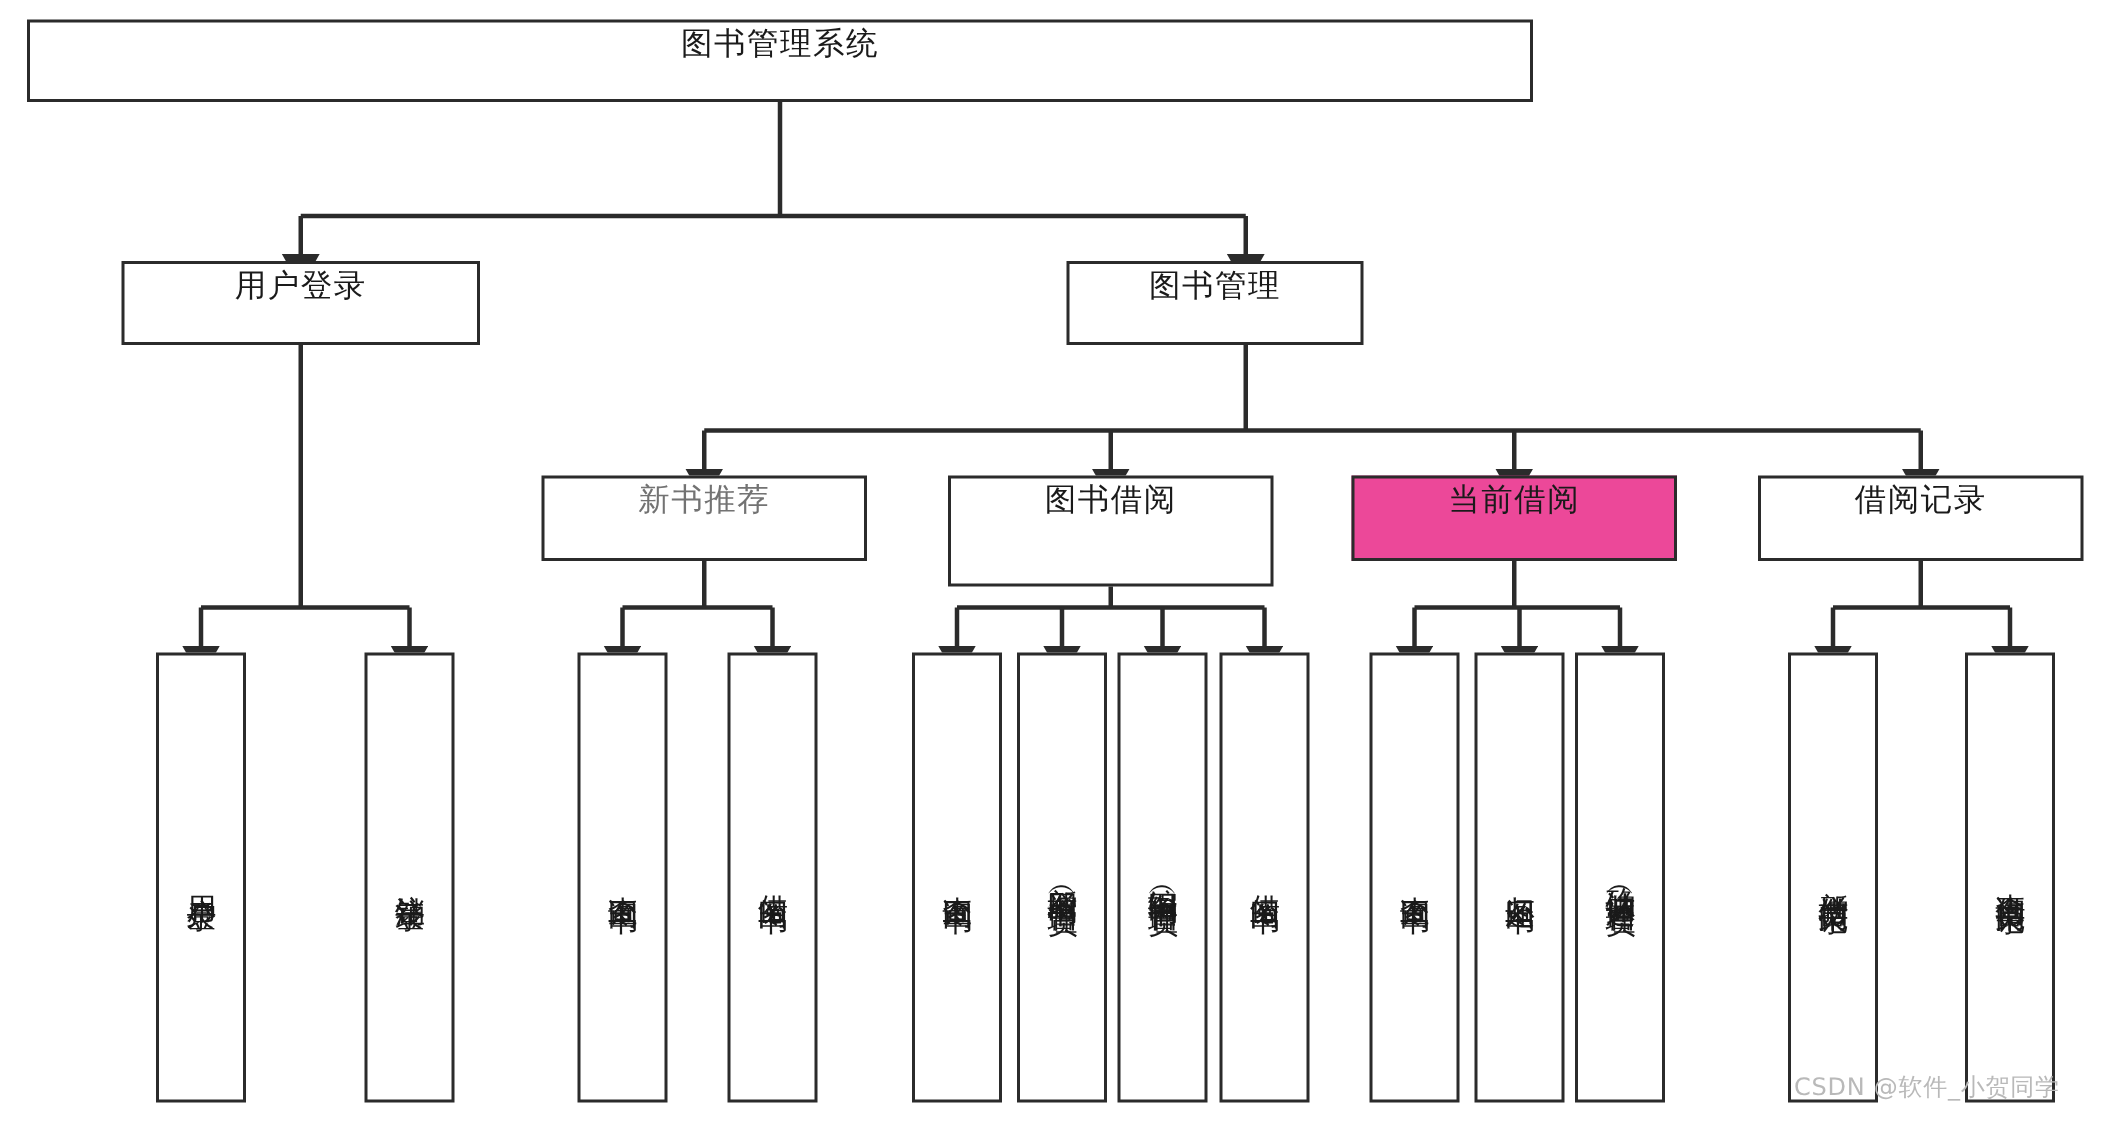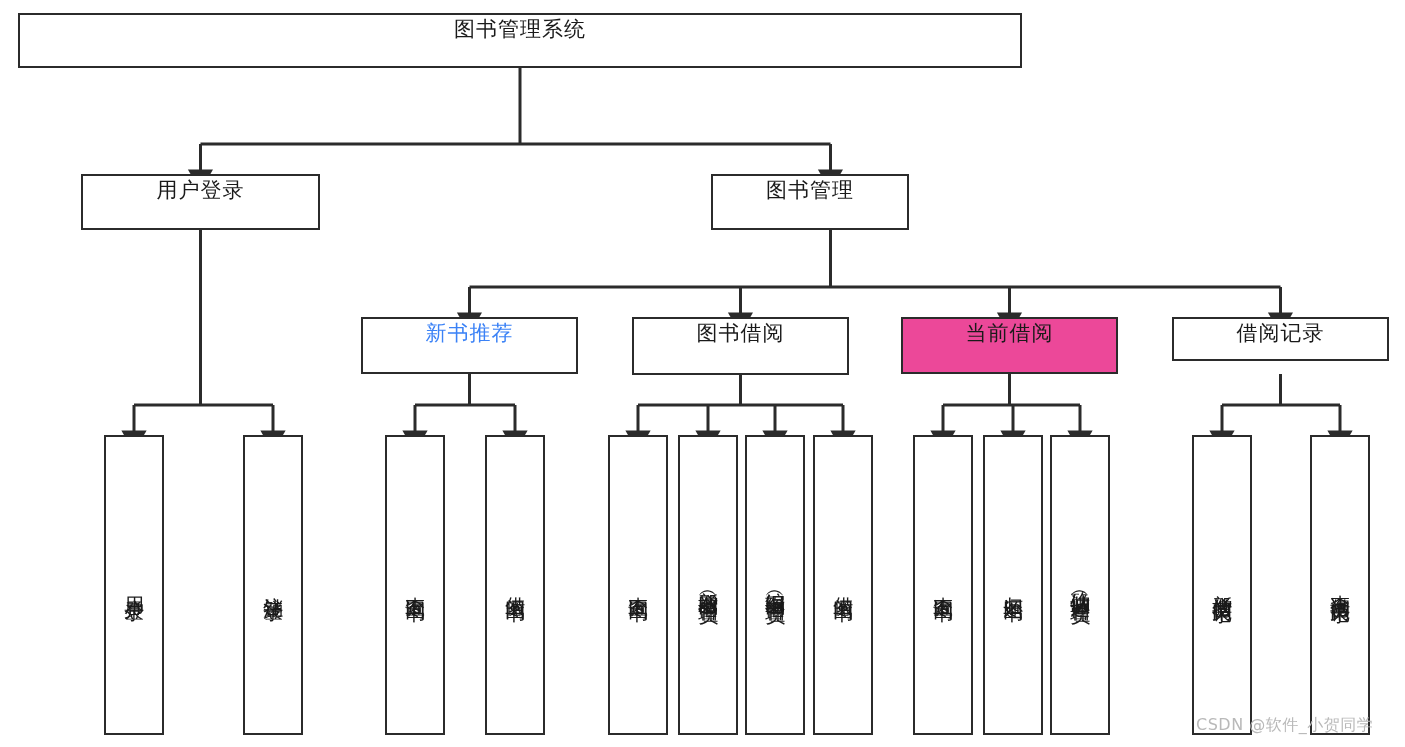--- a/index.html
+++ b/index.html
@@ -109,29 +109,29 @@
       <div class="node horiz" style="left: 18px; top: 13px; width: 1004px; height: 55px; border-color: rgb(43, 43, 43); background: rgb(255, 255, 255);">
         <span style="color: rgb(26, 26, 26);">图书管理系统</span>
       </div>
       <div class="node horiz" style="left: 81px; top: 174px; width: 239px; height: 56px; border-color: rgb(43, 43, 43); background: rgb(255, 255, 255);">
         <span style="color: rgb(26, 26, 26);">用户登录</span>
       </div>
       <div class="node horiz" style="left: 711px; top: 174px; width: 198px; height: 56px; border-color: rgb(43, 43, 43); background: rgb(255, 255, 255);">
         <span style="color: rgb(26, 26, 26);">图书管理</span>
       </div>
       <div class="node horiz" style="left: 361px; top: 317px; width: 217px; height: 57px; border-color: rgb(43, 43, 43); background: rgb(255, 255, 255);">
-        <span style="color: #3b82f6;">新书推荐</span>
+        <span style="color: #737373;">新书推荐</span>
       </div>
-      <div class="node horiz" style="left: 632px; top: 317px; width: 217px; height: 58px; border-color: rgb(43, 43, 43); background: rgb(255, 255, 255);">
+      <div class="node horiz" style="left: 632px; top: 317px; width: 217px; height: 74px; border-color: rgb(43, 43, 43); background: rgb(255, 255, 255);">
         <span style="color: rgb(26, 26, 26);">图书借阅</span>
       </div>
       <div class="node horiz" style="left: 901px; top: 317px; width: 217px; height: 57px; border-color: rgb(43, 43, 43); background: #ec4899;">
         <span style="color: rgb(26, 26, 26);">当前借阅</span>
       </div>
-      <div class="node horiz" style="left: 1172px; top: 317px; width: 217px; height: 44px; border-color: rgb(43, 43, 43); background: rgb(255, 255, 255);">
+      <div class="node horiz" style="left: 1172px; top: 317px; width: 217px; height: 57px; border-color: rgb(43, 43, 43); background: rgb(255, 255, 255);">
         <span style="color: rgb(26, 26, 26);">借阅记录</span>
       </div>
       <div class="node vert" style="left: 104px; top: 435px; width: 60px; height: 300px; border-color: rgb(43, 43, 43); background: rgb(255, 255, 255);">
         <span class="vlabel" style="color: rgb(26, 26, 26);">用户登录</span>
       </div>
       <div class="node vert" style="left: 243px; top: 435px; width: 60px; height: 300px; border-color: rgb(43, 43, 43); background: rgb(255, 255, 255);">
         <span class="vlabel" style="color: rgb(26, 26, 26);">注销登录</span>
       </div>
       <div class="node vert" style="left: 385px; top: 435px; width: 60px; height: 300px; border-color: rgb(43, 43, 43); background: rgb(255, 255, 255);">
         <span class="vlabel" style="color: rgb(26, 26, 26);">查询图书</span>

